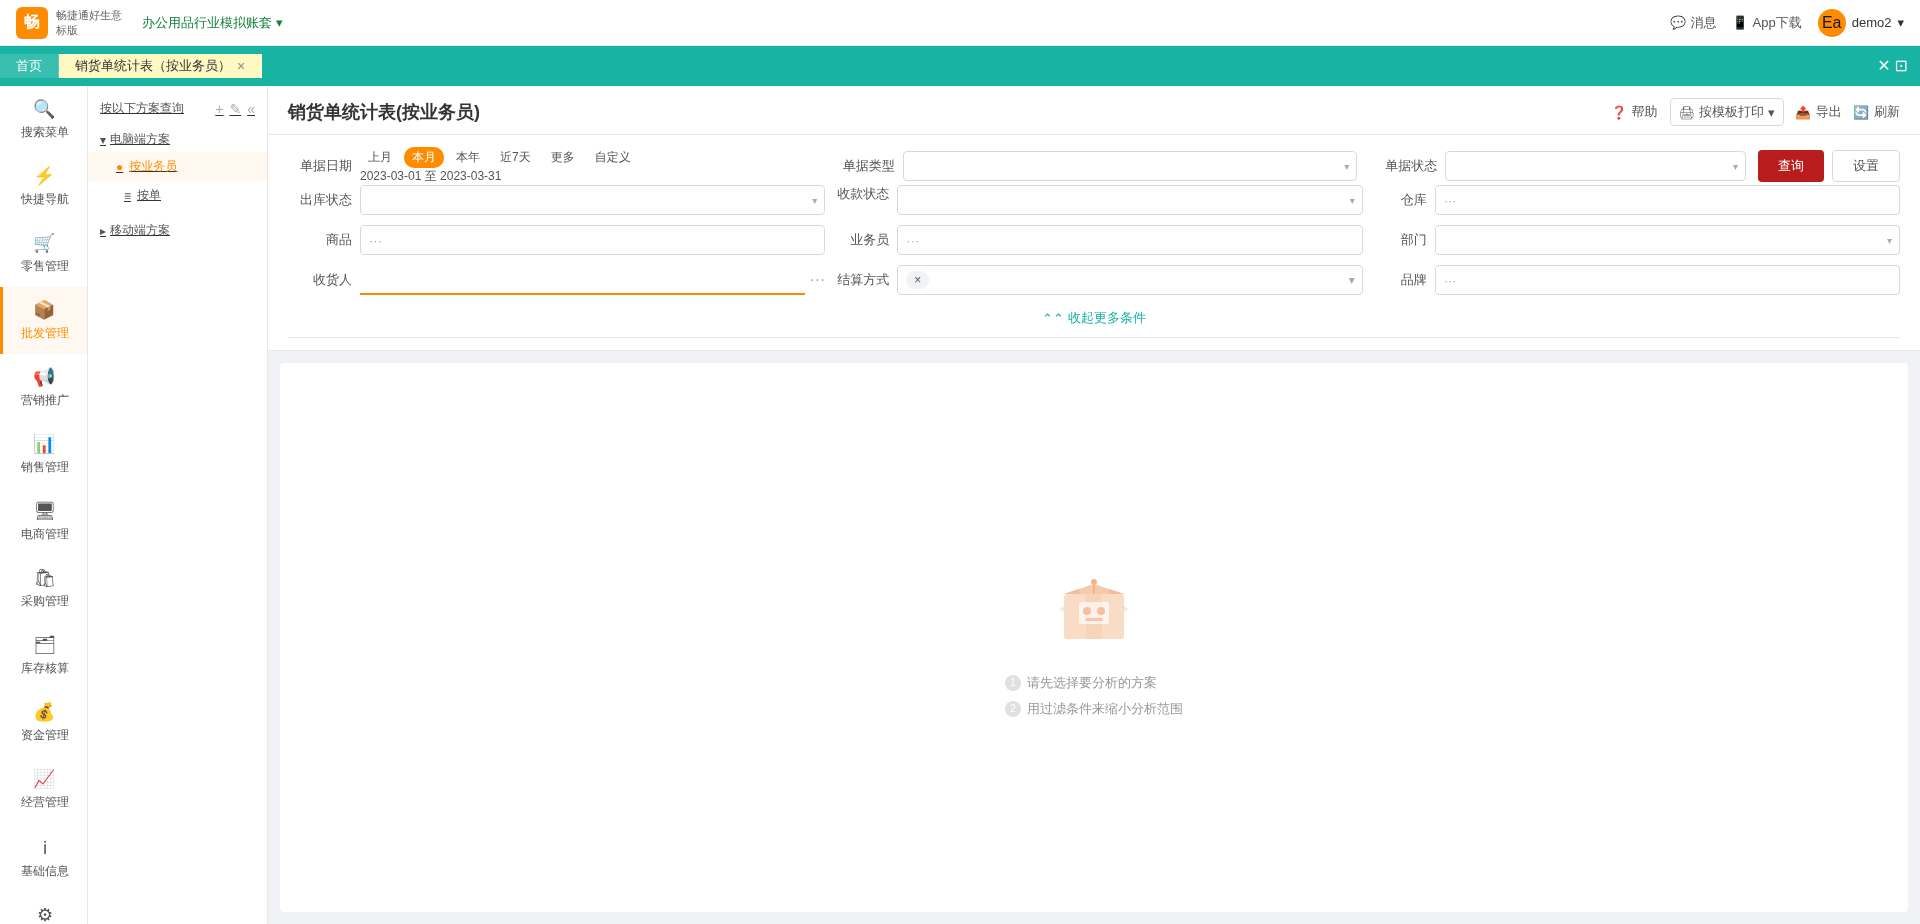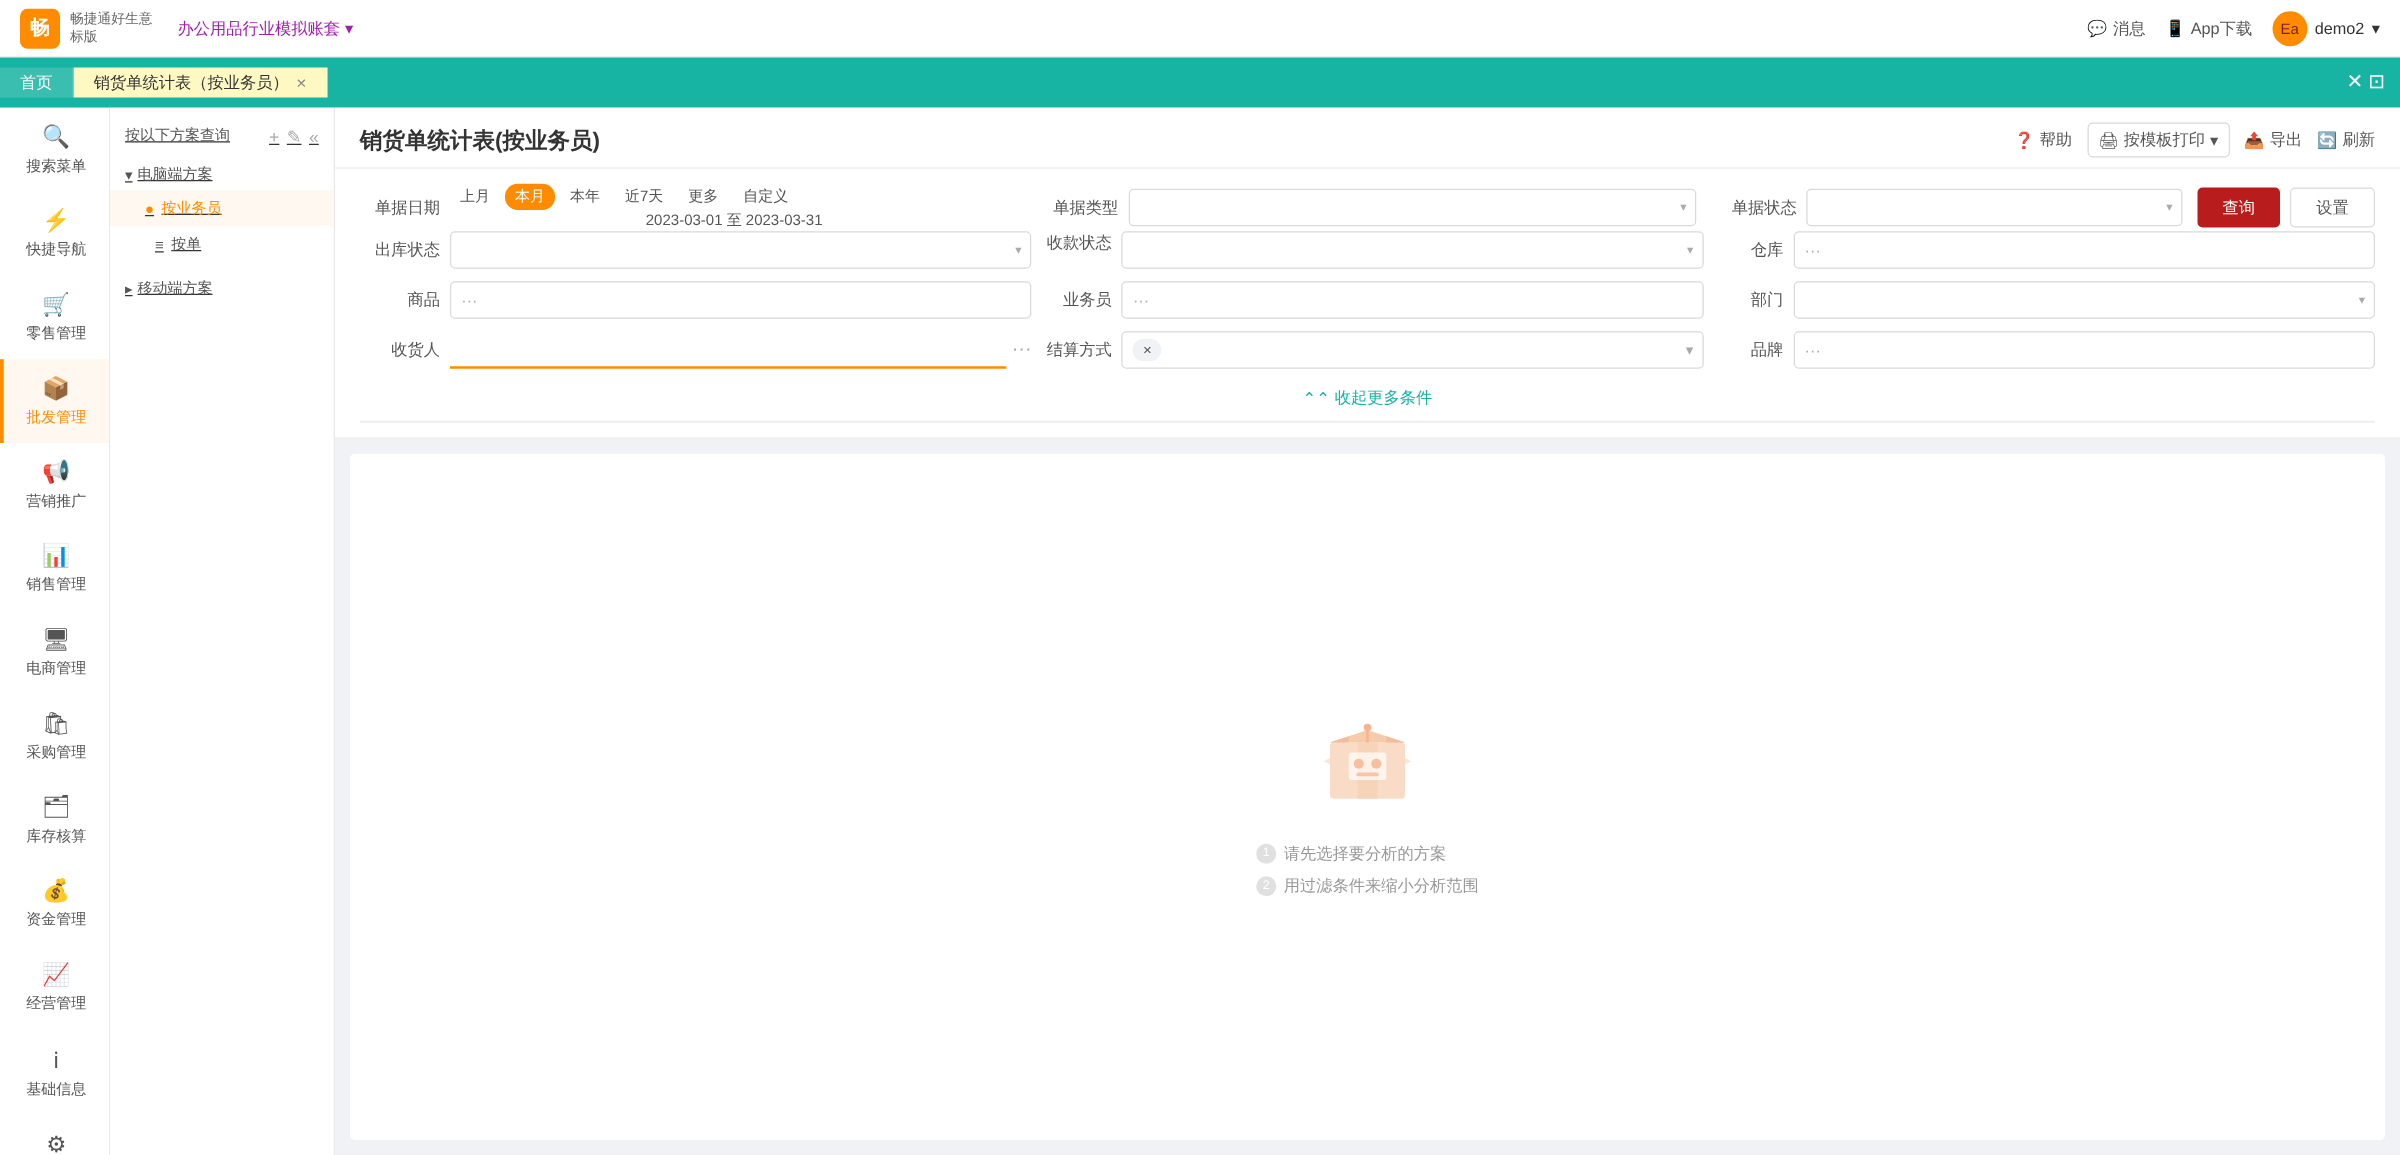--- a/index.html
+++ b/index.html
@@ -4,24 +4,24 @@
   <style>
     * { box-sizing: border-box; margin: 0; padding: 0; }
     body { font-family: 'Microsoft YaHei', Arial, sans-serif; font-size: 13px; background: #f0f2f5; color: #333; display: flex; flex-direction: column; height: 924px; overflow: hidden; }
 
     
     .top-bar { height: 46px; background: #fff; display: flex; align-items: center; justify-content: space-between; padding: 0 16px; border-bottom: 1px solid #e8e8e8; flex-shrink: 0; }
     .top-bar-left { display: flex; align-items: center; gap: 12px; }
     .logo-area { display: flex; align-items: center; gap: 8px; }
     .logo-icon { width: 32px; height: 32px; background: #ff8c00; border-radius: 6px; display: flex; align-items: center; justify-content: center; color: #fff; font-size: 16px; font-weight: bold; }
     .logo-text { font-size: 11px; color: #666; line-height: 1.3; }
-    .top-bar-selector { display: flex; align-items: center; gap: 4px; color: #a21caf; font-size: 13px; cursor: pointer; padding: 4px 8px; border-radius: 4px; }
+    .top-bar-selector { display: flex; align-items: center; gap: 4px; color: #15803d; font-size: 13px; cursor: pointer; padding: 4px 8px; border-radius: 4px; }
     .top-bar-right { display: flex; align-items: center; gap: 16px; }
     .top-bar-btn { display: flex; align-items: center; gap: 4px; color: #555; font-size: 13px; cursor: pointer; }
-    .user-avatar { width: 28px; height: 28px; border-radius: 50%; background: #ff8c00; display: flex; align-items: center; justify-content: center; color: #7f1d1d; font-size: 12px; }
+    .user-avatar { width: 28px; height: 28px; border-radius: 50%; background: #ff8c00; display: flex; align-items: center; justify-content: center; color: #0f172a; font-size: 16px; }
 
     
     .tab-bar { height: 40px; background: #17b3a3; display: flex; align-items: center; padding: 0 0 0 0; flex-shrink: 0; }
     .tab-item { height: 24px; display: flex; align-items: center; gap: 6px; padding: 0 16px; cursor: pointer; color: #fff; font-size: 13px; border-right: 1px solid rgba(255,255,255,0.2); }
     .tab-item.home { background: rgba(255,255,255,0.15); }
     .tab-item.active { background: #fef9c3; color: #333; }
     .tab-close { color: #888; font-size: 14px; cursor: pointer; line-height: 1; }
     .tab-spacer { flex: 1; }
     .tab-actions { display: flex; align-items: center; gap: 4px; padding: 0 12px; }
     .tab-action-btn { color: #fff; font-size: 16px; cursor: pointer; background: none; border: none; line-height: 1; }
@@ -58,21 +58,21 @@
     .page-title { font-size: 18px; font-weight: bold; color: #333; }
     .page-header-actions { display: flex; gap: 12px; align-items: center; }
     .header-action { display: flex; align-items: center; gap: 4px; color: #555; font-size: 13px; cursor: pointer; }
     .header-action-dropdown { display: flex; align-items: center; gap: 4px; color: #555; font-size: 13px; cursor: pointer; border: 1px solid #d9d9d9; padding: 4px 8px; border-radius: 4px; }
 
     
     .filter-area { background: #fff; padding: 12px 20px; border-bottom: 1px solid #e8e8e8; flex-shrink: 0; }
     .date-tabs { display: flex; gap: 4px; align-items: center; }
     .date-tab { padding: 2px 8px; font-size: 12px; cursor: pointer; color: #555; border-radius: 2px; }
     .date-tab.active { background: #ff8c00; color: #fff; border-radius: 10px; }
-    .date-range { color: #555; font-size: 12px; text-align: center; }
+    .date-range { color: #555; font-size: 12px; }
     .filter-input { height: 30px; border: none; border-bottom: 2px solid #ff8c00; padding: 0 8px; font-size: 13px; color: #333; flex: 1; outline: none; background: transparent; }
     .filter-dots { color: #aaa; cursor: pointer; font-size: 16px; margin-left: 4px; }
     .filter-section-select { flex: 1; position: relative; }
     .filter-section-select select { width: 100%; height: 30px; border: 1px solid #d9d9d9; border-radius: 4px; padding: 0 28px 0 8px; font-size: 13px; color: #333; background: #fff; appearance: none; cursor: pointer; }
     .filter-tag { display: inline-flex; align-items: center; gap: 4px; background: #f0f2f5; border-radius: 10px; padding: 2px 8px; font-size: 12px; color: #555; }
 
     .collapse-btn { display: flex; align-items: center; justify-content: center; gap: 4px; color: #17b3a3; font-size: 13px; cursor: pointer; padding: 8px 0; text-align: center; }
 
     
     .btn-primary { background: #b91c1c; color: #fff; border: none; border-radius: 4px; padding: 6px 20px; font-size: 13px; cursor: pointer; }

